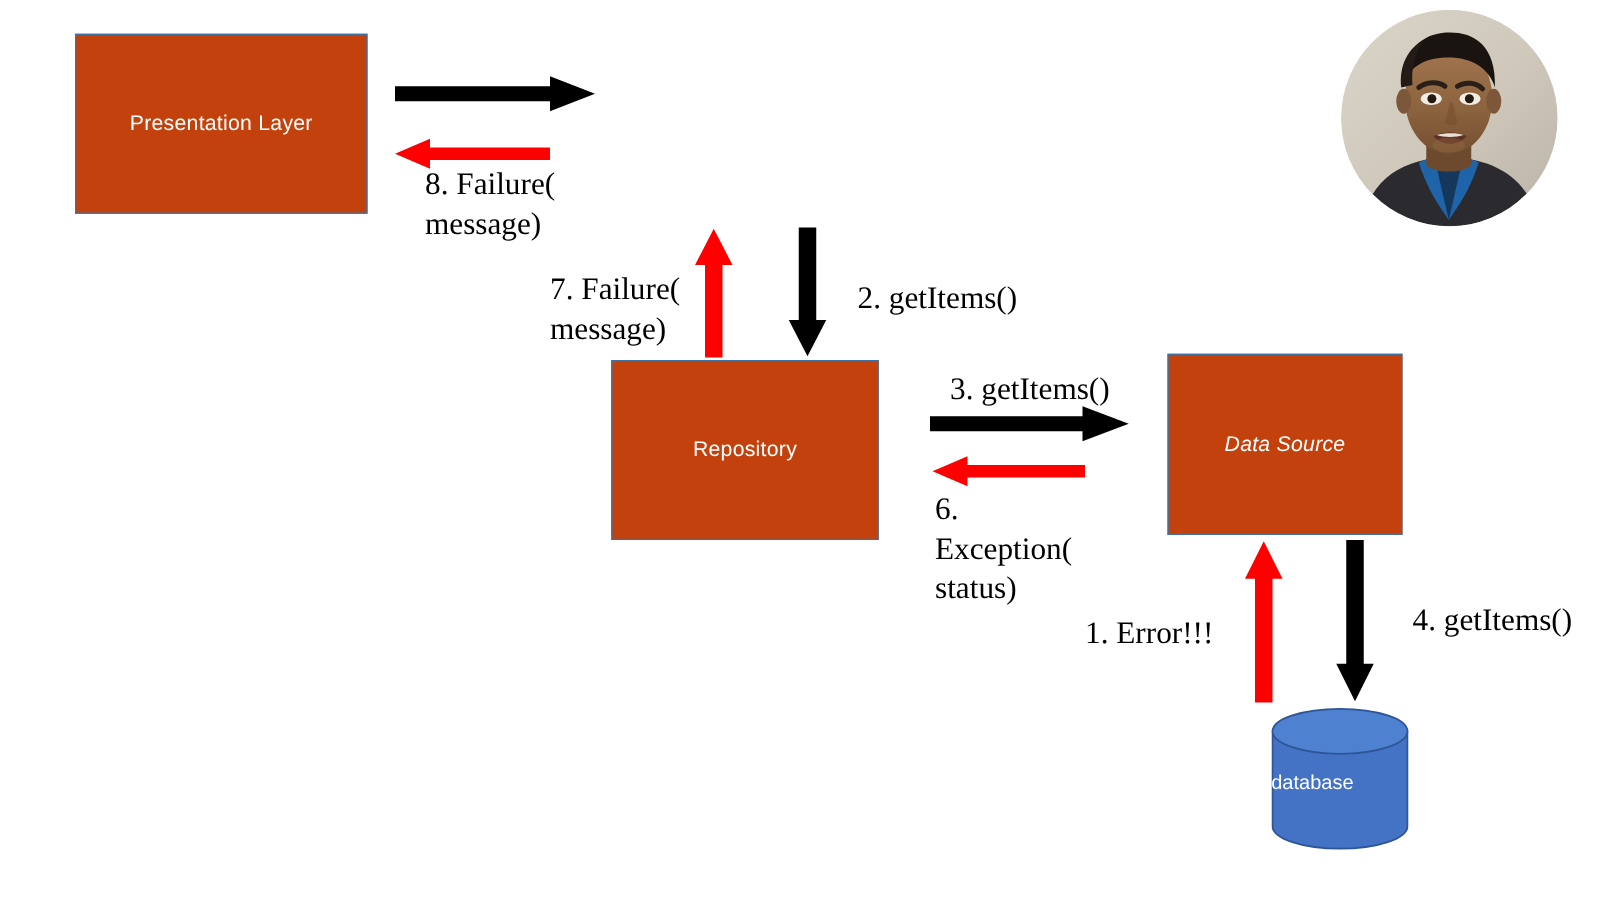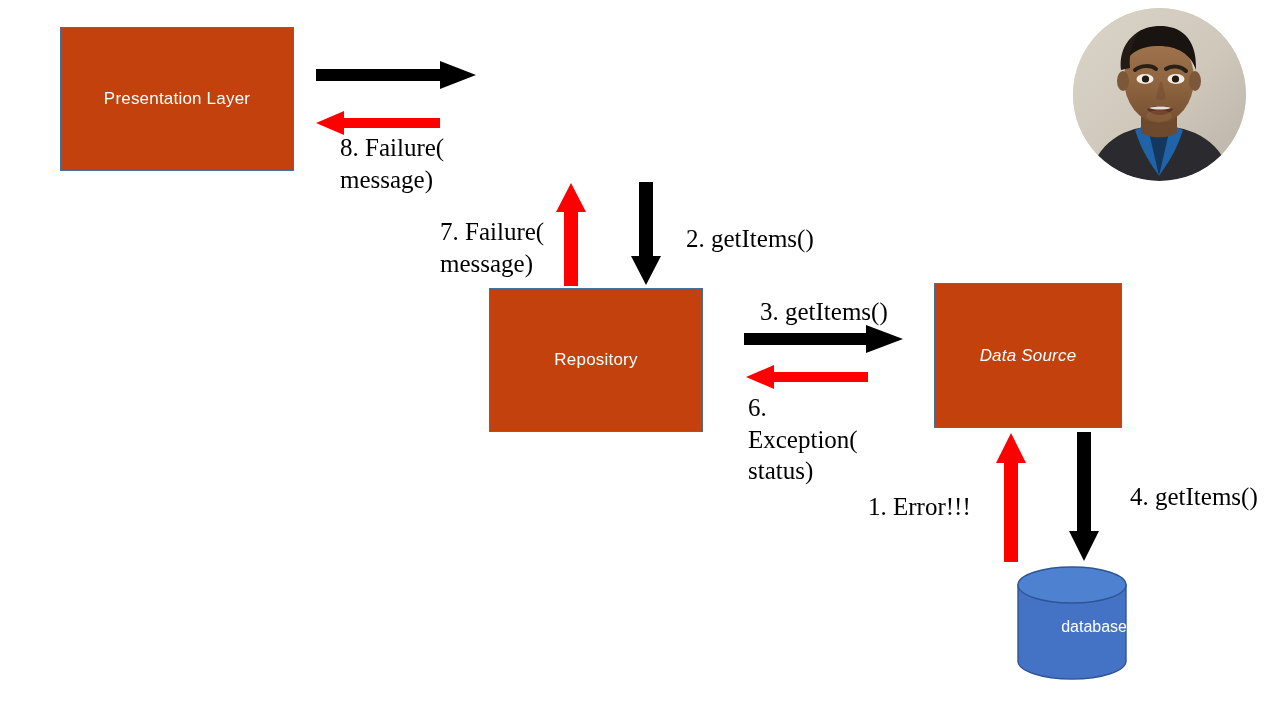--- a/index.html
+++ b/index.html
@@ -46,21 +46,21 @@
     left: 1017px;
     top: 566px;
     width: 110px;
     height: 114px;
   }
   #db-cylinder svg { display: block; width: 100%; height: 100%; }
   #db-label {
     position: absolute;
     left: 0; right: 0;
     top: 52px;
-    text-align: right;
+    text-align: left;
     color: #ffffff;
     font-family: "Liberation Sans", sans-serif;
     font-size: 16px;
     pointer-events: none;
   }
 
   
   .arrow { position: absolute; }
   .arrow svg { display: block; width: 100%; height: 100%; overflow: visible; }
 

